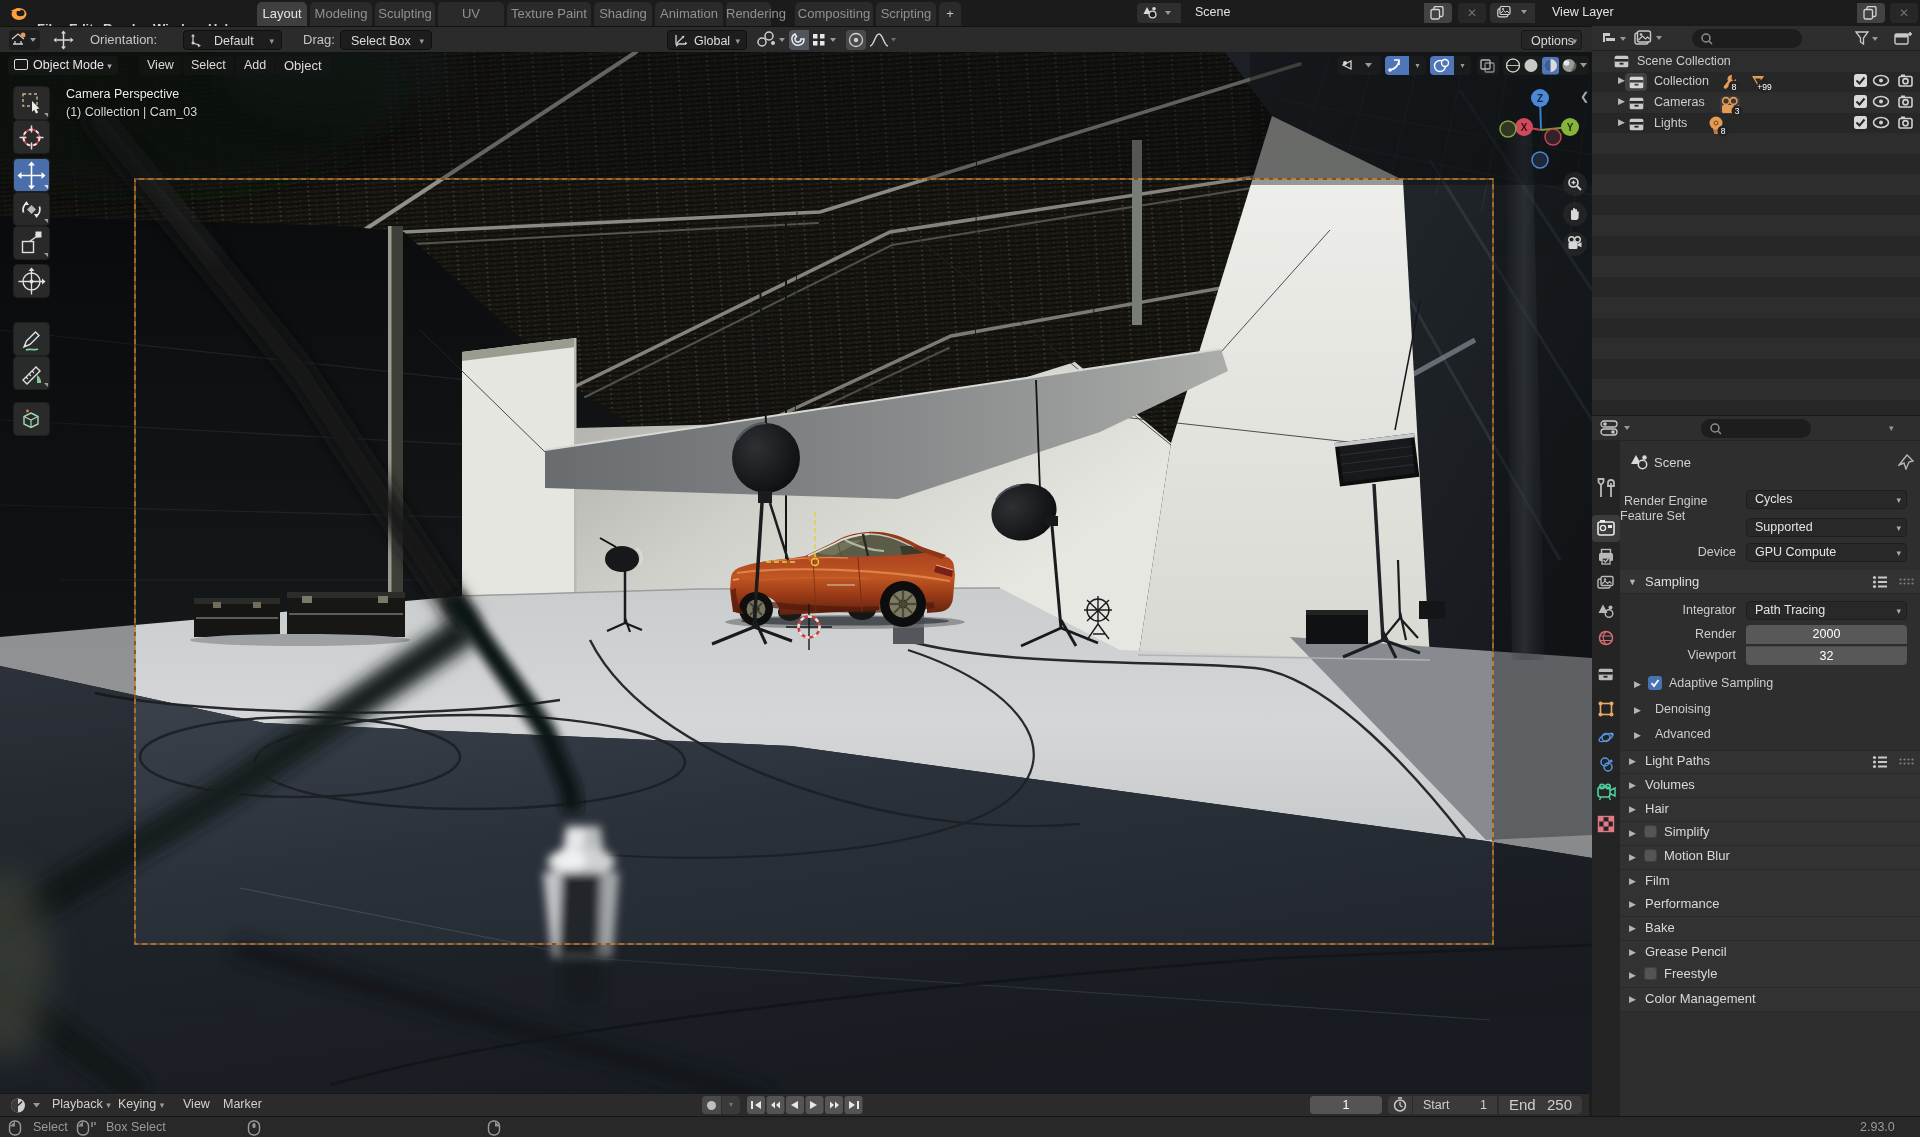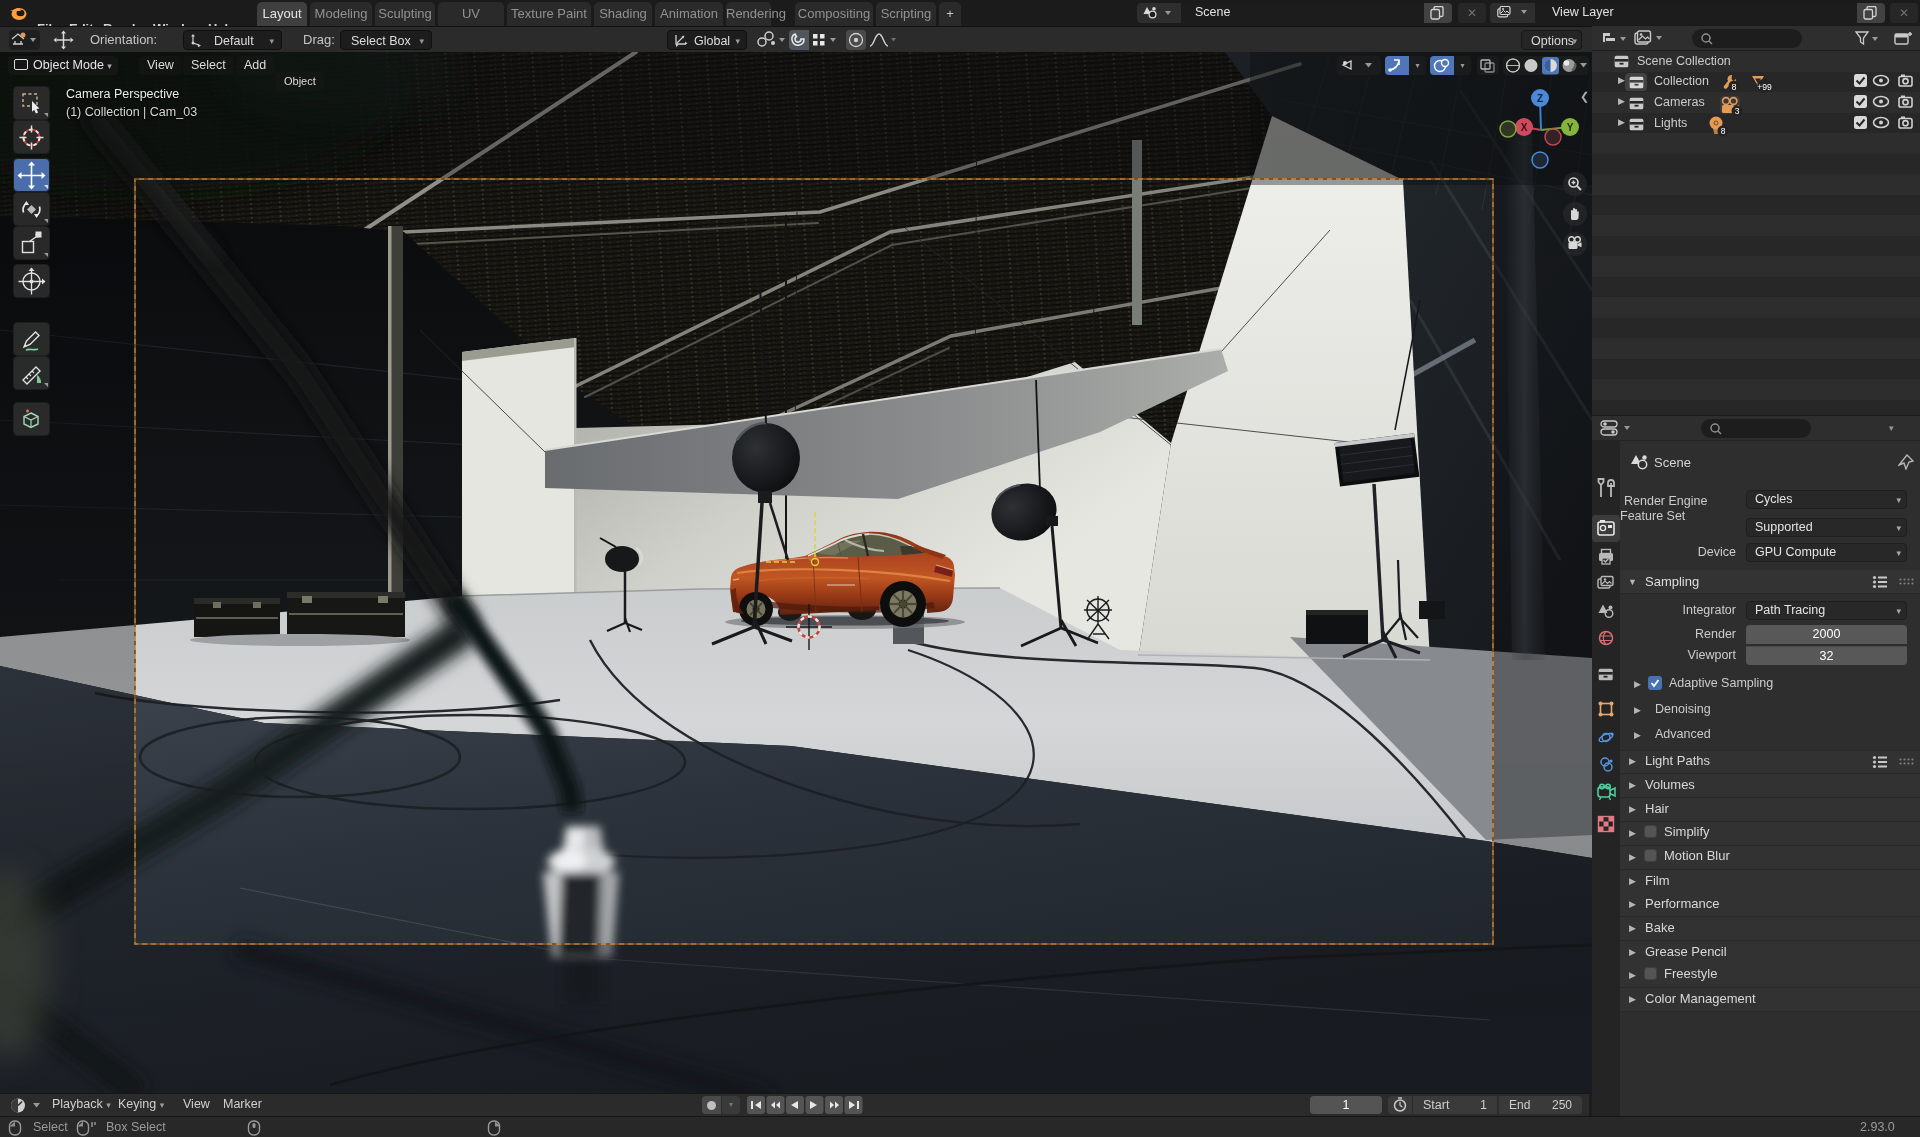--- a/index.html
+++ b/index.html
@@ -404,21 +404,21 @@
     </svg>
   </div>
 
   <div class="abs" style="left:8px;top:56px;height:19px;background:rgba(24,24,24,0.75);border-radius:4px;color:#e6e6e6;font-size:12.5px;line-height:19px;padding:0 6px;">
     <span style="display:inline-block;width:14px;height:11px;border:1.5px solid #ddd;border-radius:2px;position:relative;top:1px;margin-right:5px;"></span>Object Mode
     <span style="color:#aaa;font-size:9px;"> ▾</span>
   </div>
   <div class="abs" style="left:139px;top:56px;height:19px;background:rgba(24,24,24,0.55);border-radius:4px;color:#dcdcdc;font-size:12.5px;line-height:19px;padding:0 8px;">View</div>
   <div class="abs" style="left:183px;top:56px;height:19px;background:rgba(24,24,24,0.55);border-radius:4px;color:#dcdcdc;font-size:12.5px;line-height:19px;padding:0 8px;">Select</div>
   <div class="abs" style="left:236px;top:56px;height:19px;background:rgba(24,24,24,0.55);border-radius:4px;color:#dcdcdc;font-size:12.5px;line-height:19px;padding:0 8px;">Add</div>
-  <div class="abs" style="left:276px;top:72px;height:19px;background:rgba(24,24,24,0.55);border-radius:4px;color:#dcdcdc;font-size:11px;line-height:19px;padding:0 8px;">Object</div>
+  <div class="abs" style="left:276px;top:56px;height:19px;background:rgba(24,24,24,0.55);border-radius:4px;color:#dcdcdc;font-size:13px;line-height:19px;padding:0 8px;">Object</div>
 
   <div class="abs" style="left:66px;top:87px;color:#ececec;font-size:12.5px;text-shadow:0 1px 2px #000;">Camera Perspective</div>
   <div class="abs" style="left:66px;top:105px;color:#d5d5d5;font-size:12.5px;text-shadow:0 1px 2px #000;">(1) Collection | Cam_03</div>
 
   <div id="vtools">
     <svg class="abs" style="left:13px;top:86px" width="37" height="360" viewBox="0 0 37 360">
       <g fill="#2d2d2d" fill-opacity="0.92" stroke="#1f1f1f" stroke-width="1">
         <rect x="0.5" y="0.5" width="36" height="33" rx="4"></rect>
         <rect x="0.5" y="34.5" width="36" height="33" rx="4"></rect>
         <rect x="0.5" y="72.5" width="36" height="33" rx="4" fill="#4f76b8"></rect>
@@ -1088,21 +1088,21 @@
       </g>
     </svg>
 
     <div class="abs" style="left:1310px;top:2px;width:72px;height:18px;background:#545454;border-radius:4px;color:#fff;font-size:12.5px;text-align:center;line-height:18px;">1</div>
     <div class="abs" style="left:1388px;top:2px;width:24px;height:18px;background:#3a3a3a;border-radius:4px 0 0 4px;"><svg width="24" height="18" viewBox="0 0 24 18">
           <circle cx="12" cy="9.5" r="5.5" fill="none" stroke="#c9c9c9" stroke-width="1.5"></circle>
           <path d="M12,9.5 V5.8 M12,9.5 l2.5,1.5" stroke="#c9c9c9" stroke-width="1.3"></path>
           <path d="M10,2 h4" stroke="#c9c9c9" stroke-width="1.5"></path>
         </svg></div>
     <div class="abs" style="left:1413px;top:2px;width:84px;height:18px;background:#3a3a3a;color:#cecece;font-size:12.5px;line-height:18px;"><span style="margin-left:10px;">Start</span><span style="position:absolute;right:10px;">1</span></div>
-    <div class="abs" style="left:1498px;top:2px;width:84px;height:18px;background:#3a3a3a;border-radius:0 4px 4px 0;border-left:1px solid #2e2e2e;color:#cecece;font-size:12px;line-height:18px;"><span style="margin-left:10px;">End</span><span style="position:absolute;right:10px;">250</span></div>
+    <div class="abs" style="left:1498px;top:2px;width:84px;height:18px;background:#3a3a3a;border-radius:0 4px 4px 0;border-left:1px solid #2e2e2e;color:#cecece;font-size:15px;line-height:18px;"><span style="margin-left:10px;">End</span><span style="position:absolute;right:10px;">250</span></div>
   </div>
 
   <div id="statusbar">
     <svg class="abs" style="left:8px;top:3px" width="15" height="16" viewBox="0 0 15 16">
         <rect x="1.5" y="1" width="11" height="14" rx="5" fill="none" stroke="#9a9a9a" stroke-width="1.4"></rect>
         <path d="M7,1.5 v5 h-5.5" fill="#9a9a9a" opacity="0.9"></path>
       </svg>
     <div class="abs dim" style="left:33px;top:3px;">Select</div>
     <svg class="abs" style="left:76px;top:3px" width="24" height="16" viewBox="0 0 24 16">
         <rect x="1.5" y="1" width="11" height="14" rx="5" fill="none" stroke="#9a9a9a" stroke-width="1.4"></rect>

